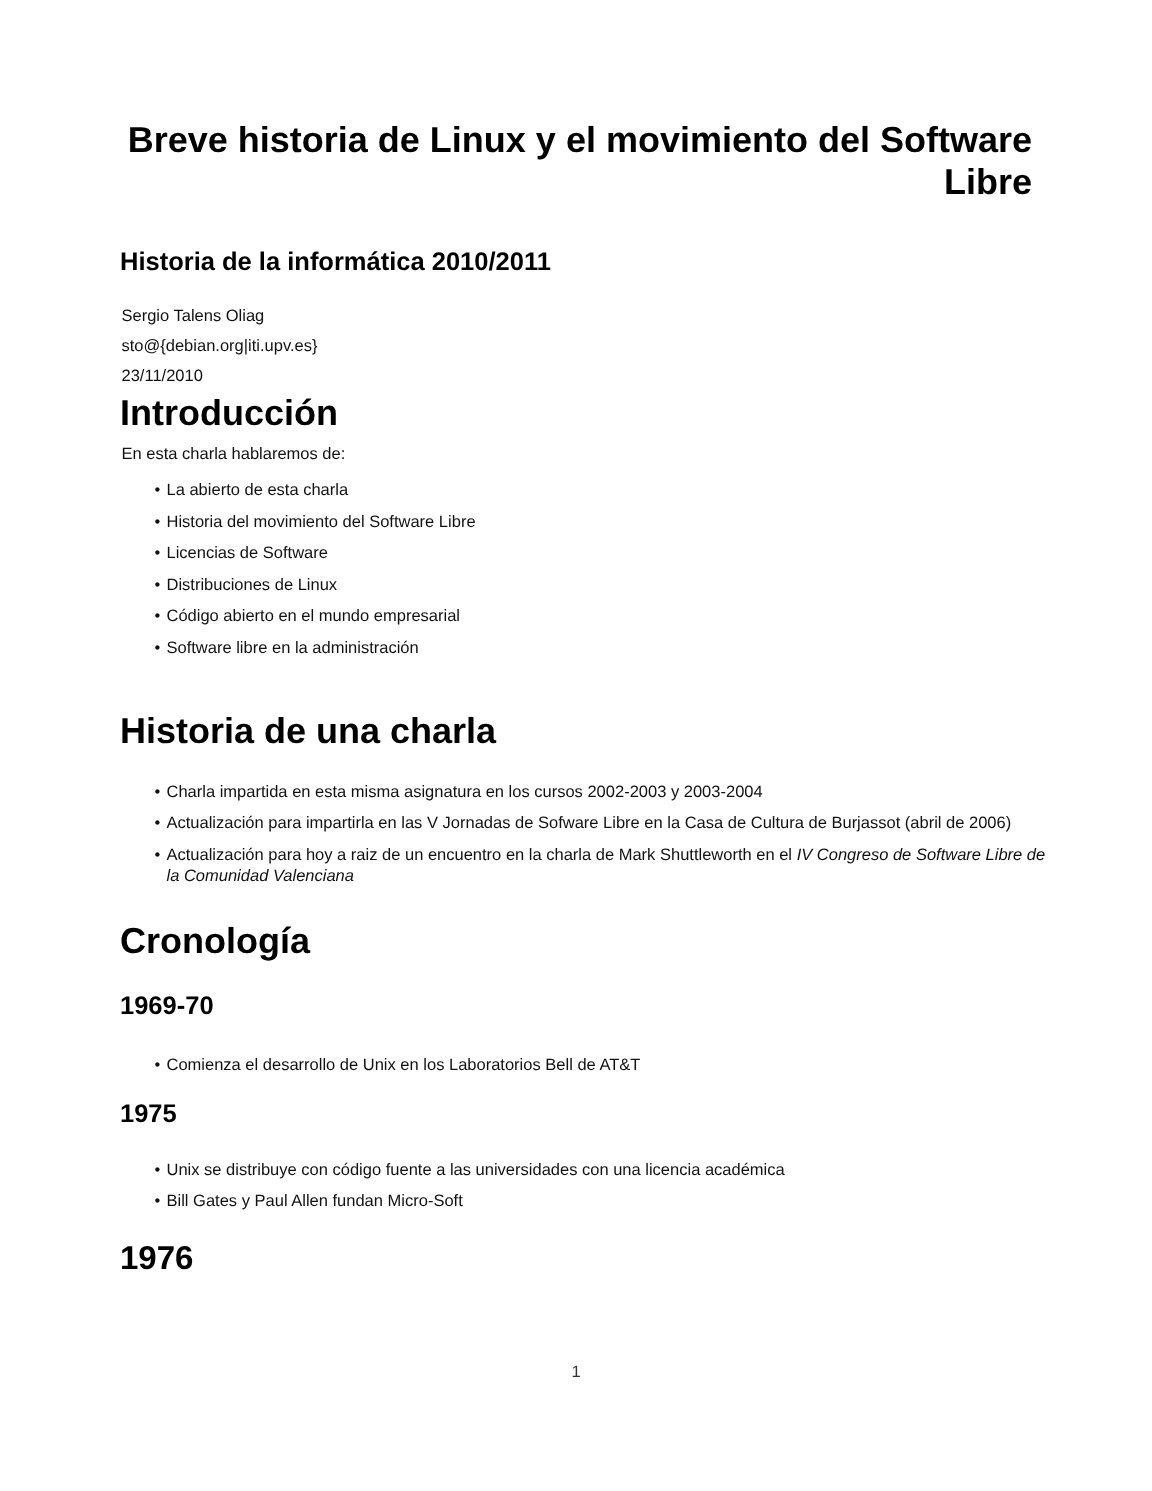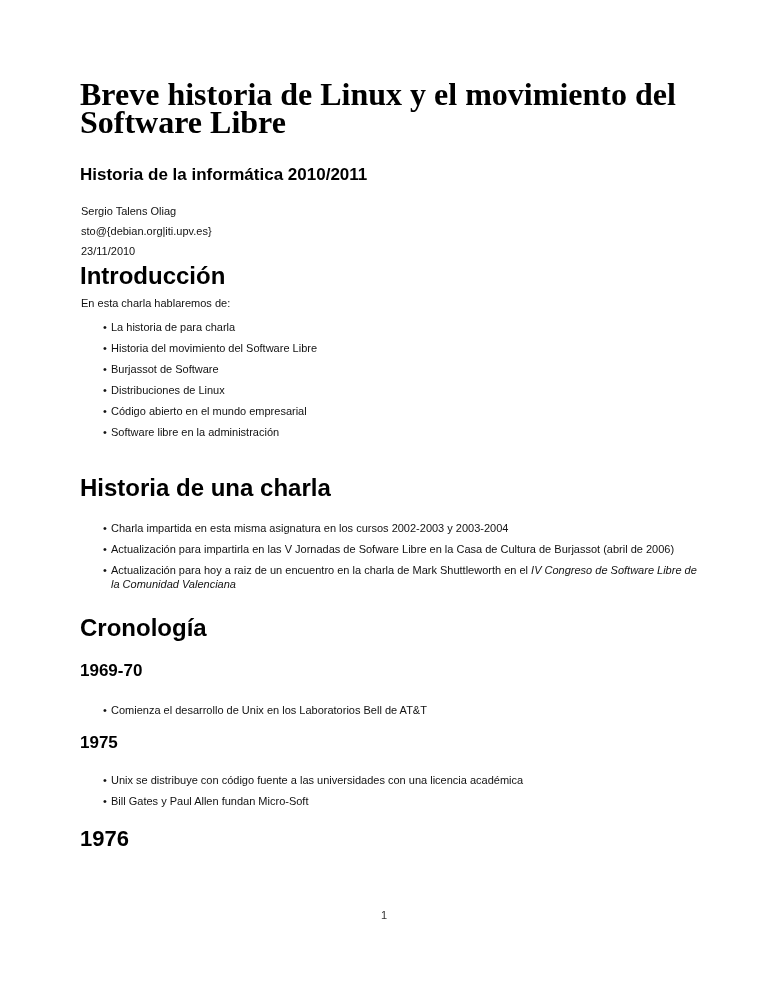--- a/index.html
+++ b/index.html
@@ -3,21 +3,21 @@
   <meta charset="utf-8">
   <style>
     html, body { margin: 0; padding: 0; background: #ffffff; }
     body {
       width: 768px; height: 994px; position: relative; overflow: hidden;
       font-family: "Liberation Sans", sans-serif; color: #000000;
     }
     .page { position: absolute; left: 0; top: 0; width: 768px; height: 994px; }
     .title {
       position: absolute; left: 80px; width: 608px; top: 80px;
-      text-align: left; font-weight: bold; font-size: 32px; line-height: 28px; font-family: Liberation Serif, serif;
+      text-align: right; font-weight: bold; font-size: 24px; line-height: 28px;
     }
     .subtitle {
       position: absolute; left: 80px; width: 608px; top: 165px;
       text-align: left; font-weight: bold; font-size: 17px; line-height: 20px;
     }
     .meta { position: absolute; left: 81px; font-size: 11px; line-height: 14px; color: #111; }
     .h1 { position: absolute; left: 80px; font-weight: bold; font-size: 24px; line-height: 28px; }
     .h2 { position: absolute; left: 80px; font-weight: bold; font-size: 17px; line-height: 20px; }
     .h2.big { font-size: 22px; line-height: 26px; }
     .para { position: absolute; left: 81px; font-size: 11px; line-height: 14px; color: #111; }
@@ -42,23 +42,23 @@
   <div class="subtitle">Historia de la informática 2010/2011</div>
 
   <div class="meta" style="top:204px;">Sergio Talens Oliag</div>
   <div class="meta" style="top:224px;">sto@{debian.org|iti.upv.es}</div>
   <div class="meta" style="top:244px;">23/11/2010</div>
 
   <div class="h1" style="top:262px;">Introducción</div>
   <div class="para" style="top:296px;">En esta charla hablaremos de:</div>
 
   <ul class="bullets" style="top:320px;">
-    <li>La historia de para charla</li>
+    <li>La abierto de esta charla</li>
     <li>Historia del movimiento del Software Libre</li>
-    <li>Burjassot de Software</li>
+    <li>Licencias de Software</li>
     <li>Distribuciones de Linux</li>
     <li>Código abierto en el mundo empresarial</li>
     <li>Software libre en la administración</li>
   </ul>
 
   <div class="h1" style="top:474px;">Historia de una charla</div>
 
   <ul class="bullets" style="top:521px; width:600px;">
     <li>Charla impartida en esta misma asignatura en los cursos 2002-2003 y 2003-2004</li>
     <li>Actualización para impartirla en las V Jornadas de Sofware Libre en la Casa de Cultura de Burjassot (abril de 2006)</li>

